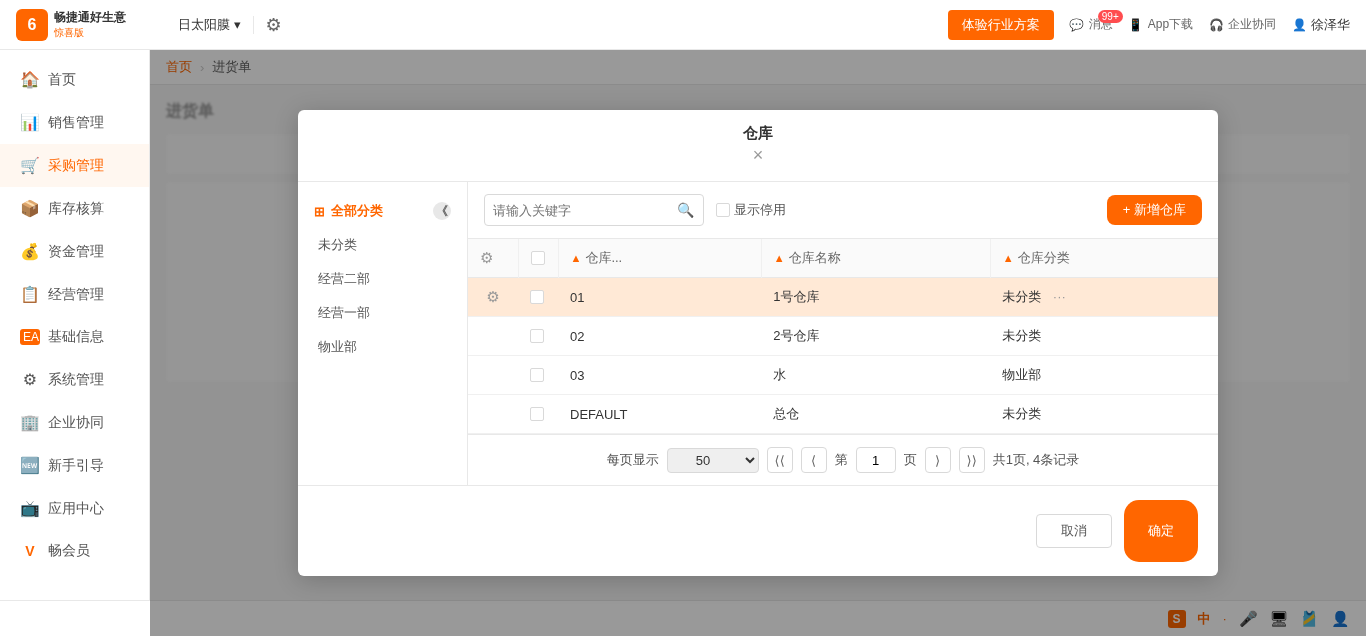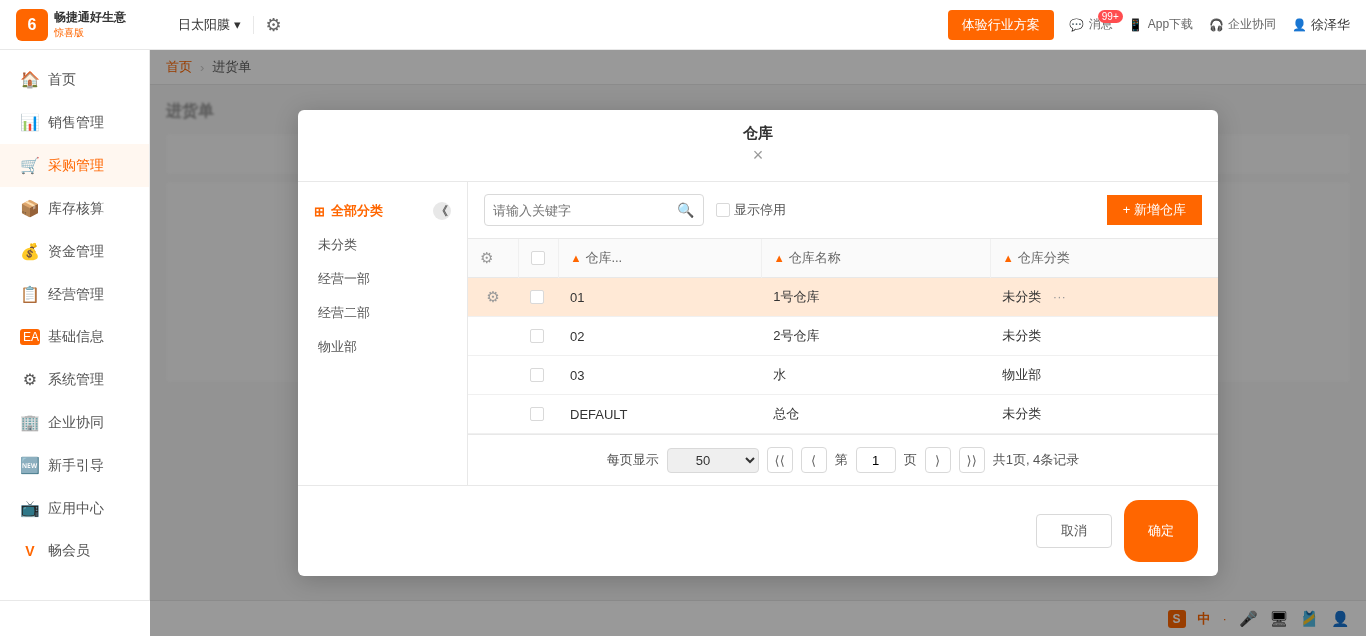--- a/index.html
+++ b/index.html
@@ -217,21 +217,21 @@
       border: 1px solid #d9d9d9;
       border-radius: 2px;
       background: #fff;
     }
     .add-btn {
       margin-left: auto;
       background: #ff6600;
       color: #fff;
       border: none;
       padding: 6px 16px;
-      border-radius: 0;
+      border-radius: 8px;
       cursor: pointer;
       font-size: 13px;
       white-space: nowrap;
     }
 
     
     .data-table {
       flex: 1;
       overflow-y: auto;
     }
@@ -462,24 +462,24 @@
           <div class="category-panel">
             <div class="category-header">
               <span>⊞</span>
               <span>全部分类</span>
               <div class="collapse-btn">《</div>
             </div>
             <div class="category-item">
               <span>未分类</span>
             </div>
             <div class="category-item">
+              <span>经营二部</span>
+            </div>
+            <div class="category-item">
               <span>经营一部</span>
-            </div>
-            <div class="category-item">
-              <span>经营二部</span>
             </div>
             <div class="category-item">
               <span>物业部</span>
             </div>
           </div>
 
           <div class="table-panel">
 
             <div class="table-toolbar">
               <div class="search-input-wrap">

